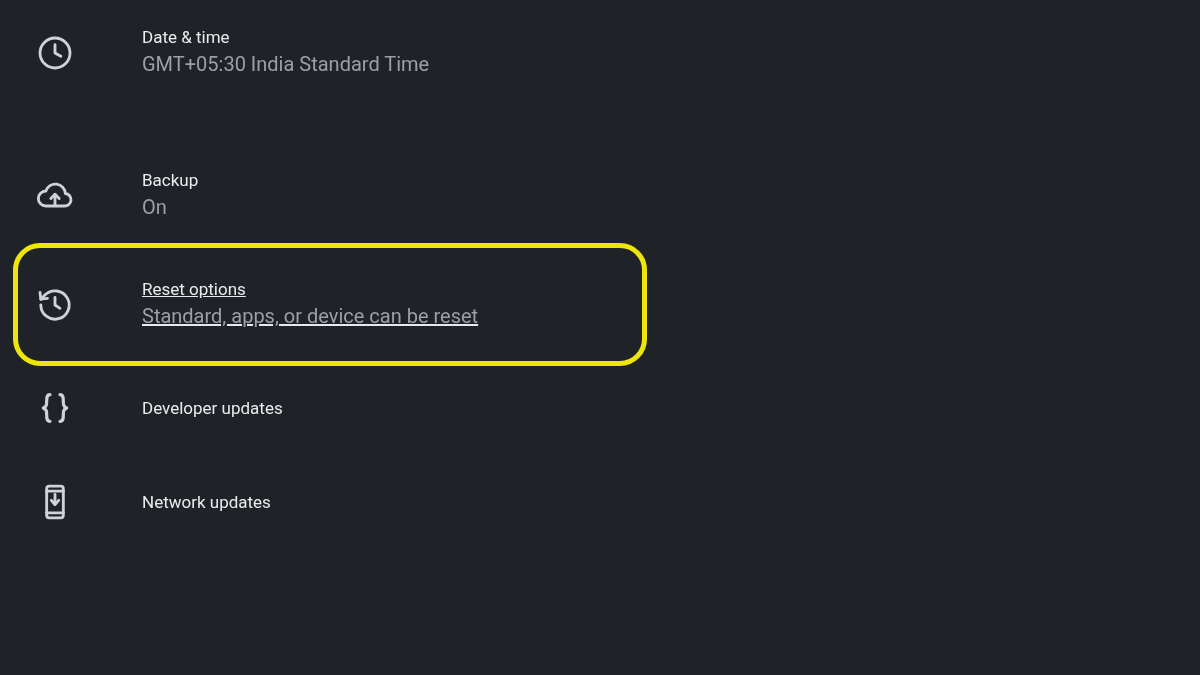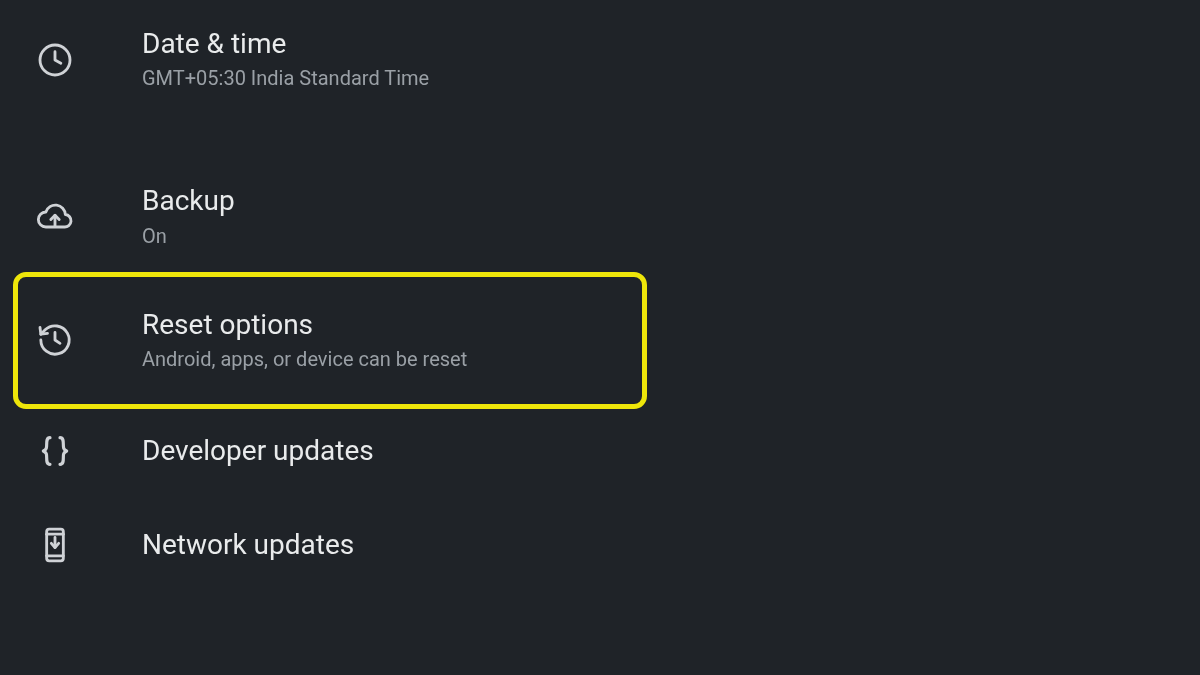--- a/index.html
+++ b/index.html
@@ -21,26 +21,27 @@
   }
   .settings-item {
     display: flex;
     align-items: center;
     padding: 26px 0 26px 34px;
     cursor: pointer;
     position: relative;
   }
   .settings-item.highlighted {
     outline: 5px solid #eee60a;
-    border-radius: 8px;
+    border-radius: 22px;
     margin-left: 18px;
     margin-right: 558px;
     padding-left: 16px;
     padding-top: 30px;
     padding-bottom: 30px;
+    text-decoration: underline;
   }
   .icon-wrap {
     width: 42px;
     height: 42px;
     display: flex;
     align-items: center;
     justify-content: center;
     margin-right: 66px;
     flex-shrink: 0;
     color: #cfd2d6;
@@ -49,21 +50,21 @@
     width: 40px;
     height: 40px;
     stroke: currentColor;
     fill: none;
   }
   .text-col {
     display: flex;
     flex-direction: column;
   }
   .title {
-    font-size: 28px;
+    font-size: 17px;
     font-weight: 400;
     color: #e9ebec;
     line-height: 1.3;
   }
   .subtitle {
     font-size: 20px;
     font-weight: 400;
     color: #9aa0a6;
     line-height: 1.45;
     margin-top: 2px;
@@ -109,21 +110,21 @@
   <div class="settings-item highlighted">
     <div class="icon-wrap">
       <svg viewBox="0 0 24 24" stroke-width="1.7" stroke-linecap="round" stroke-linejoin="round">
         <path d="M3.5 12a8.5 8.5 0 1 0 2.6-6.1L3.5 8.5"></path>
         <polyline points="3 4.5 3.5 8.5 7.5 8"></polyline>
         <polyline points="12 7.5 12 12 15 14"></polyline>
       </svg>
     </div>
     <div class="text-col">
       <div class="title">Reset options</div>
-      <div class="subtitle">Android, apps, or device can be reset</div>
+      <div class="subtitle">Standard, apps, or device can be reset</div>
     </div>
   </div>
 
   <div class="settings-item">
     <div class="icon-wrap">
       <svg viewBox="0 0 24 24" stroke-width="1.9" stroke-linecap="round" stroke-linejoin="round">
         <path d="M9 4C7 4 7 6 7 8c0 2 0 3-2 4 2 1 2 2 2 4 0 2 0 4 2 4"></path>
         <path d="M15 4c2 0 2 2 2 4 0 2 0 3 2 4-2 1-2 2-2 4 0 2 0 4-2 4"></path>
       </svg>
     </div>

